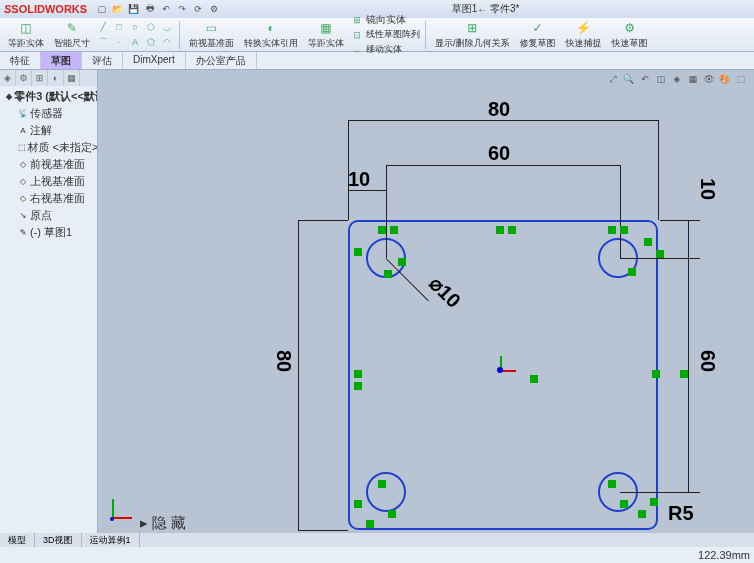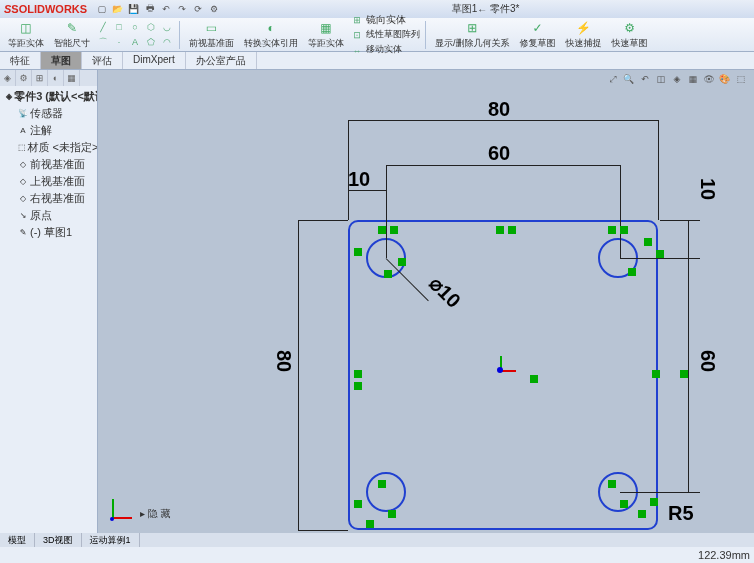--- a/index.html
+++ b/index.html
@@ -16,21 +16,21 @@
 .rbtn { display: flex; flex-direction: column; align-items: center; padding: 1px 4px; min-width: 28px; }
 .rbtn .ic { width: 18px; height: 18px; display: flex; align-items: center; justify-content: center; color: #4a6; font-size: 12px; }
 .rbtn .lb { font-size: 9px; color: #333; white-space: nowrap; }
 .rgrp { display: flex; flex-direction: column; gap: 1px; }
 .rgrp-row { display: flex; gap: 2px; }
 .rgrp-row span { width: 14px; height: 14px; display: flex; align-items: center; justify-content: center; color: #5a7; font-size: 9px; }
 .rdiv { width: 1px; height: 28px; background: #b0c0d8; margin: 0 3px; }
 
 .tabs { height: 18px; background: #e8eef7; display: flex; border-bottom: 1px solid #a0b0c8; }
 .tab { padding: 2px 10px; font-size: 10px; color: #333; border-right: 1px solid #c0c8d8; }
-.tab.active { background: #a3a3a3; font-weight: bold; }
+.tab.active { background: #c4b5fd; font-weight: bold; }
 
 .workspace { position: absolute; top: 70px; left: 0; right: 0; bottom: 30px; display: flex; }
 
 .side-panel { width: 98px; background: #e8eef7; border-right: 1px solid #a0b0c8; display: flex; flex-direction: column; }
 .side-tabs { height: 16px; display: flex; background: #d8e0ec; }
 .side-tabs span { width: 16px; height: 16px; border-right: 1px solid #c0c8d8; display: flex; align-items: center; justify-content: center; font-size: 9px; color: #666; }
 .tree { flex: 1; padding: 2px; overflow: hidden; }
 .tree-item { display: flex; align-items: center; padding: 1px 0 1px 4px; font-size: 9px; color: #333; white-space: nowrap; }
 .tree-item.root { font-weight: bold; }
 .tree-item .ti { width: 10px; height: 10px; margin-right: 2px; display: inline-flex; align-items: center; justify-content: center; font-size: 8px; }
@@ -293,21 +293,21 @@
         <div class="op"></div>
       </div>
     </div>
 
     <div class="triad">
       <div class="tx"></div>
       <div class="ty"></div>
       <div class="tz"></div>
     </div>
 
-    <div style="position:absolute;bottom:12px;left:42px;font-size:10px;color:#333">▸ 隐 藏</div>
+    <div style="position:absolute;bottom:0;left:42px;font-size:15px;color:#333">▸ 隐 藏</div>
   </div>
 </div>
 
 <div class="bottom-tabs">
   <span>模型</span>
   <span>3D视图</span>
   <span>运动算例1</span>
 </div>
 
 <div class="status-bar">

